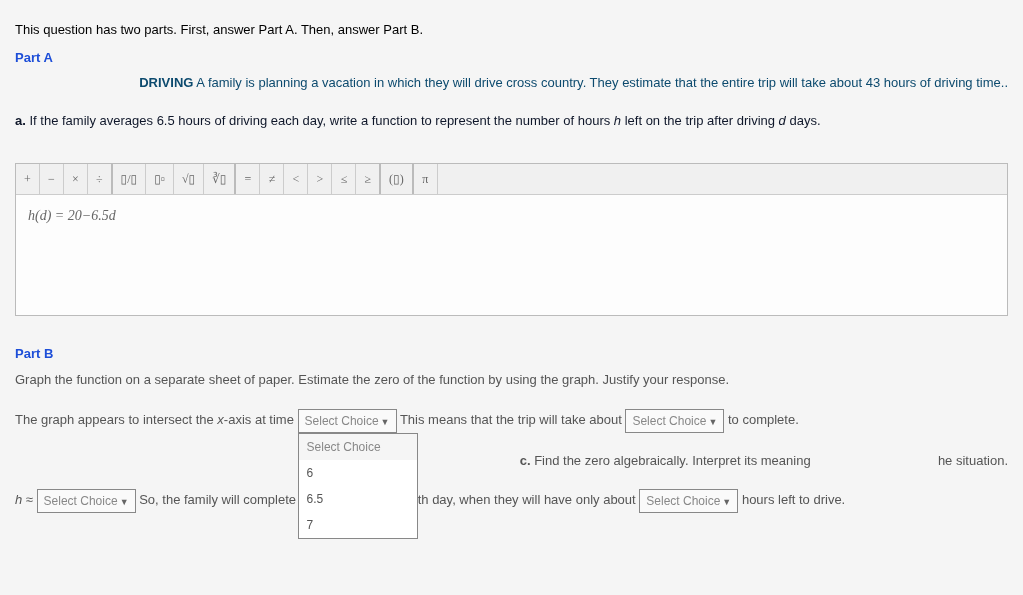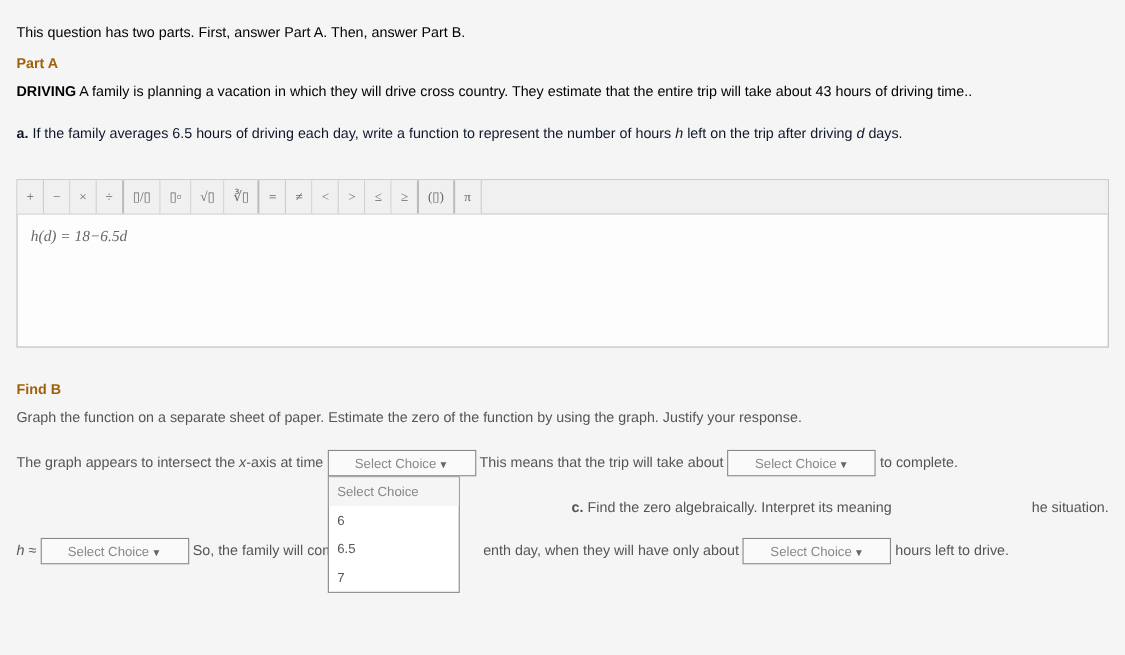--- a/index.html
+++ b/index.html
@@ -16,25 +16,26 @@
       line-height: 1.5;
       width: 1023px;
     }
     .intro {
       margin-bottom: 8px;
       color: #000000;
     }
     .part-label {
       font-weight: bold;
       margin-bottom: 6px;
-      color: #a16207;
+      color: #1d4ed8;
     }
     .driving-line {
       margin-bottom: 18px;
-      color: #000000;
+      color: #0c4a6e;
+      text-align: right;
     }
     .driving-bold {
       font-weight: bold;
     }
     .question-a {
       margin-bottom: 33px;
       color: #0f172a;
     }
     .q-letter {
       font-weight: bold;
@@ -84,21 +85,21 @@
     .sentence-row {
       margin-bottom: 12px;
       color: #555;
       position: relative;
     }
     .select-box {
       display: inline-block;
       border: 1px solid #888;
       background: #fafafa;
       color: #888;
-      padding: 2px 24px;
+      padding: 2px 6px;
       font-size: 12px;
       cursor: pointer;
       position: relative;
       vertical-align: middle;
     }
     .select-box::after {
       content: " ";
     }
     .chevron {
       display: inline-block;
@@ -169,25 +170,25 @@
     <div class="toolbar-btn toolbar-group-sep">∛▯</div>
     <div class="toolbar-btn">=</div>
     <div class="toolbar-btn">≠</div>
     <div class="toolbar-btn">&lt;</div>
     <div class="toolbar-btn">&gt;</div>
     <div class="toolbar-btn">≤</div>
     <div class="toolbar-btn toolbar-group-sep">≥</div>
     <div class="toolbar-btn toolbar-group-sep">(▯)</div>
     <div class="toolbar-btn">π</div>
   </div>
-  <div class="editor-content">h(d) = 18−6.5d</div>
+  <div class="editor-content">h(d) = 20−6.5d</div>
 </div>
 
 <div class="part-b">
-  <div class="part-label">Find B</div>
+  <div class="part-label">Part B</div>
   <div class="part-b-instr">Graph the function on a separate sheet of paper. Estimate the zero of the function by using the graph. Justify your response.</div>
 
   <div class="sentence-row">
     <span>The graph appears to intersect the </span><span class="italic">x</span><span>-axis at time</span>
     <span class="dropdown-wrapper">
       <span class="select-box">
         <span>Select Choice</span><span class="chevron">▼</span>
       </span>
       <div class="dropdown-open">
         <div class="dropdown-header">Select Choice</div>

